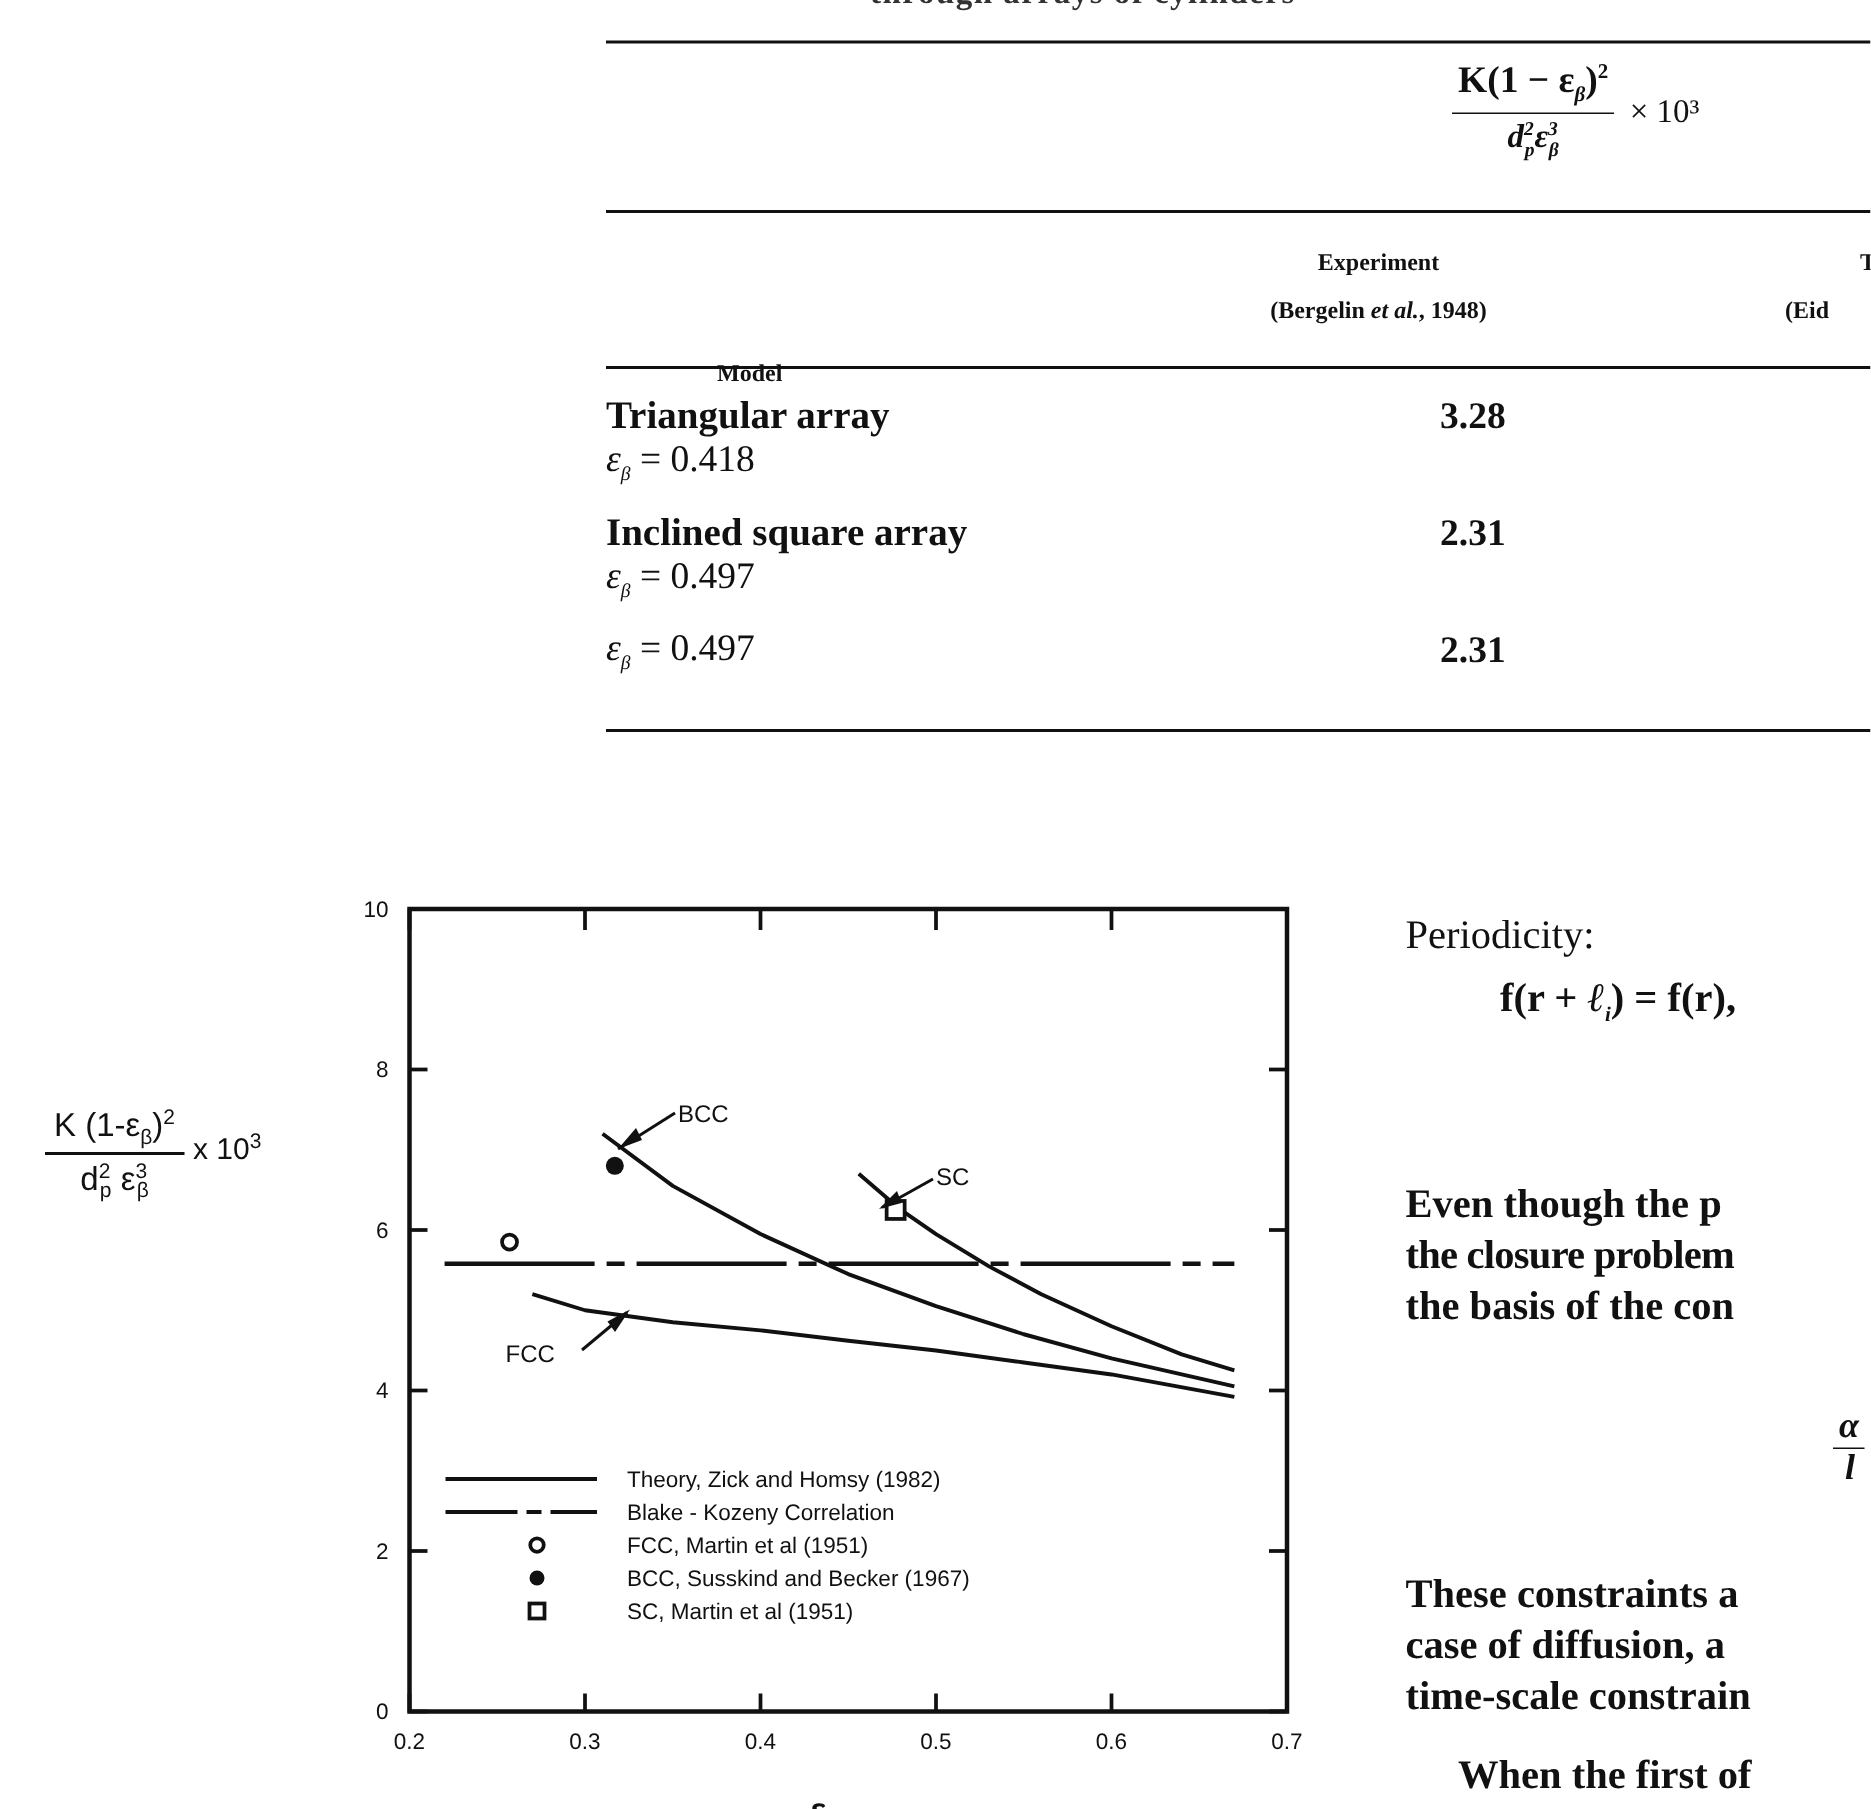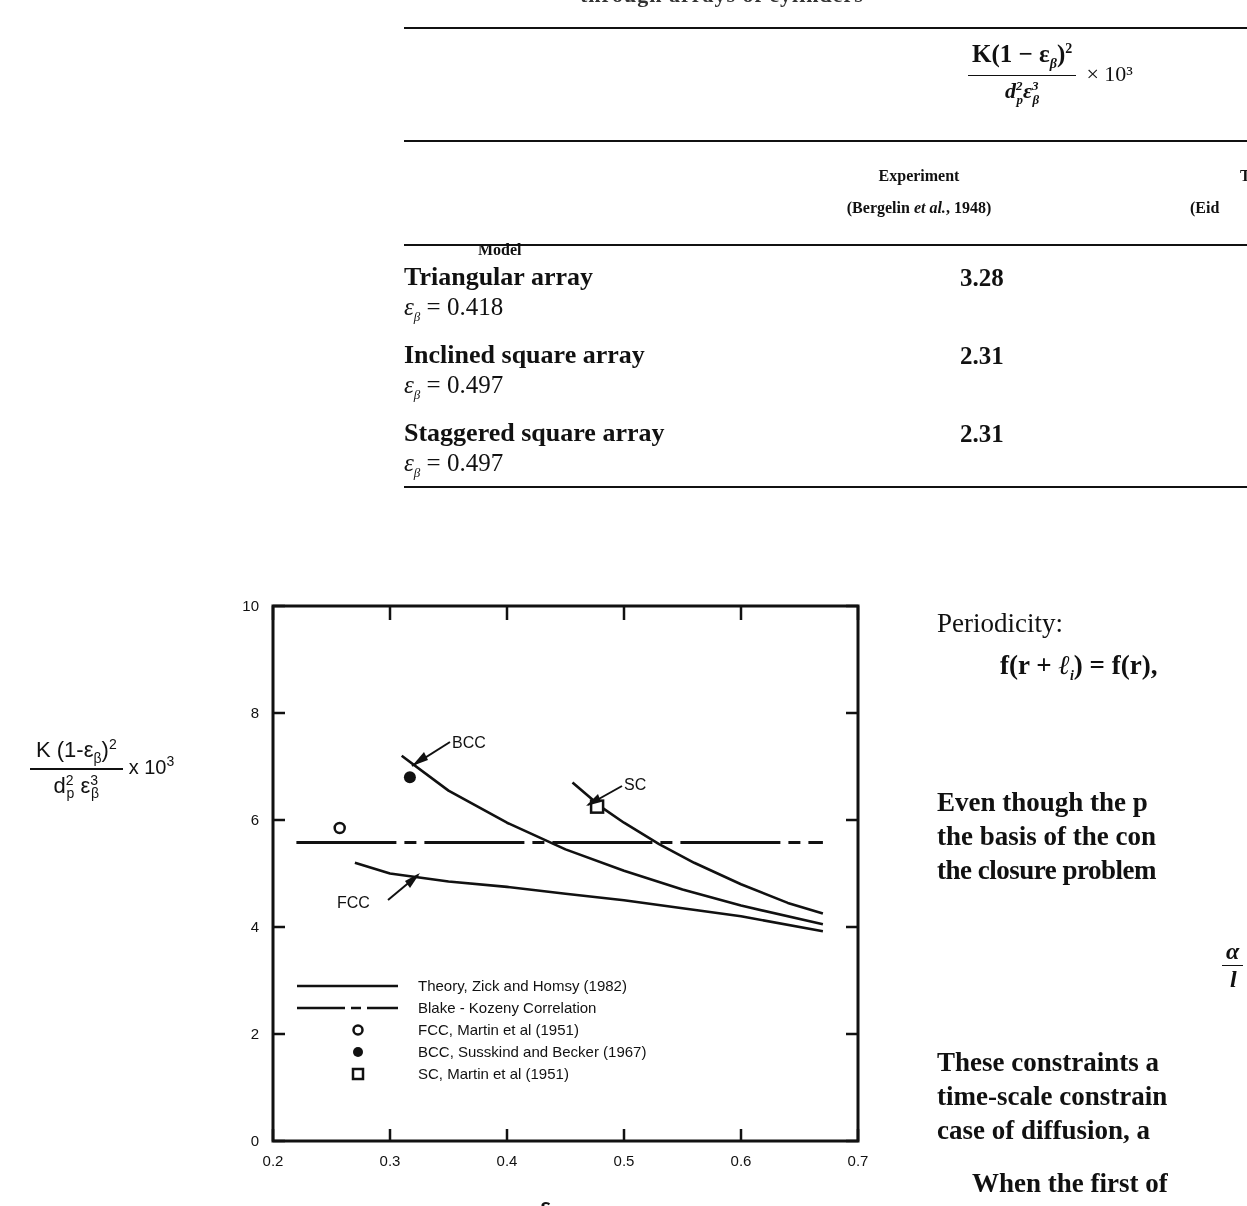--- a/index.html
+++ b/index.html
@@ -57,21 +57,20 @@
     <div class="cell">Triangular array</div>
     <div class="cell sub"><i>ε</i><sub style="font-size:13px;font-style:italic">β</sub> <span>= 0.418</span></div>
     <div class="abs val" style="left:556px; top:2px;">3.28</div>
   </div>
   <div style="position:relative; height:78px;">
     <div class="cell">Inclined square array</div>
     <div class="cell sub"><i>ε</i><sub style="font-size:13px;font-style:italic">β</sub> <span>= 0.497</span></div>
     <div class="abs val" style="left:556px; top:2px;">2.31</div>
   </div>
   <div style="position:relative; height:78px;">
-    <div class="cell">Staggered square array</div>
     <div class="cell sub"><i>ε</i><sub style="font-size:13px;font-style:italic">β</sub> <span>= 0.497</span></div>
     <div class="abs val" style="left:556px; top:2px;">2.31</div>
   </div>
 </div>
 
 <div class="rule" style="left:404px; top:486px; width:843px;"></div>
 
 <div class="abs" style="left:30px; top:736px; display:flex; align-items:center;">
   <span class="frac ylabel-frac">
     <span class="num"><span>K (1-ε</span><sub style="font-size:14px">β</sub><span>)</span><sup style="font-size:14px">2</sup></span>
@@ -155,27 +154,27 @@
       <rect x="353" y="1069" width="10" height="10" fill="#fff" stroke="#111" stroke-width="2.5"></rect>
       <text x="418" y="1079" font-size="15" fill="#111">SC, Martin et al (1951)</text>
     </g>
 </svg>
 
 <div class="abs body-text" style="left:937px; top:606px; font-weight:normal;">Periodicity:</div>
 <div class="abs body-text" style="left:1000px; top:648px;"><span>f(r + </span><i>ℓ</i><sub style="font-size:14px;font-style:italic">i</sub><span>) = f(r),</span></div>
 
 <div class="abs body-text" style="left:937px; top:785px;">
   <div>Even though the p</div>
+  <div style="letter-spacing:-0.5px">the closure problem</div>
   <div>the basis of the con</div>
-  <div style="letter-spacing:-0.5px">the closure problem</div>
 </div>
 
 <div class="abs" style="left:1222px; top:938px; font-size:24px; font-style:italic; font-weight:bold;">
   <div style="border-bottom:1.5px solid #111; padding:0 4px;">α</div>
   <div style="padding-left:8px;">l</div>
 </div>
 
 <div class="abs body-text" style="left:937px; top:1045px;">
   <div>These constraints a</div>
+  <div>case of diffusion, a</div>
   <div>time-scale constrain</div>
-  <div>case of diffusion, a</div>
 </div>
 <div class="abs body-text" style="left:972px; top:1166px;text-align:center;">When the first of</div>
 
 </body></html>

